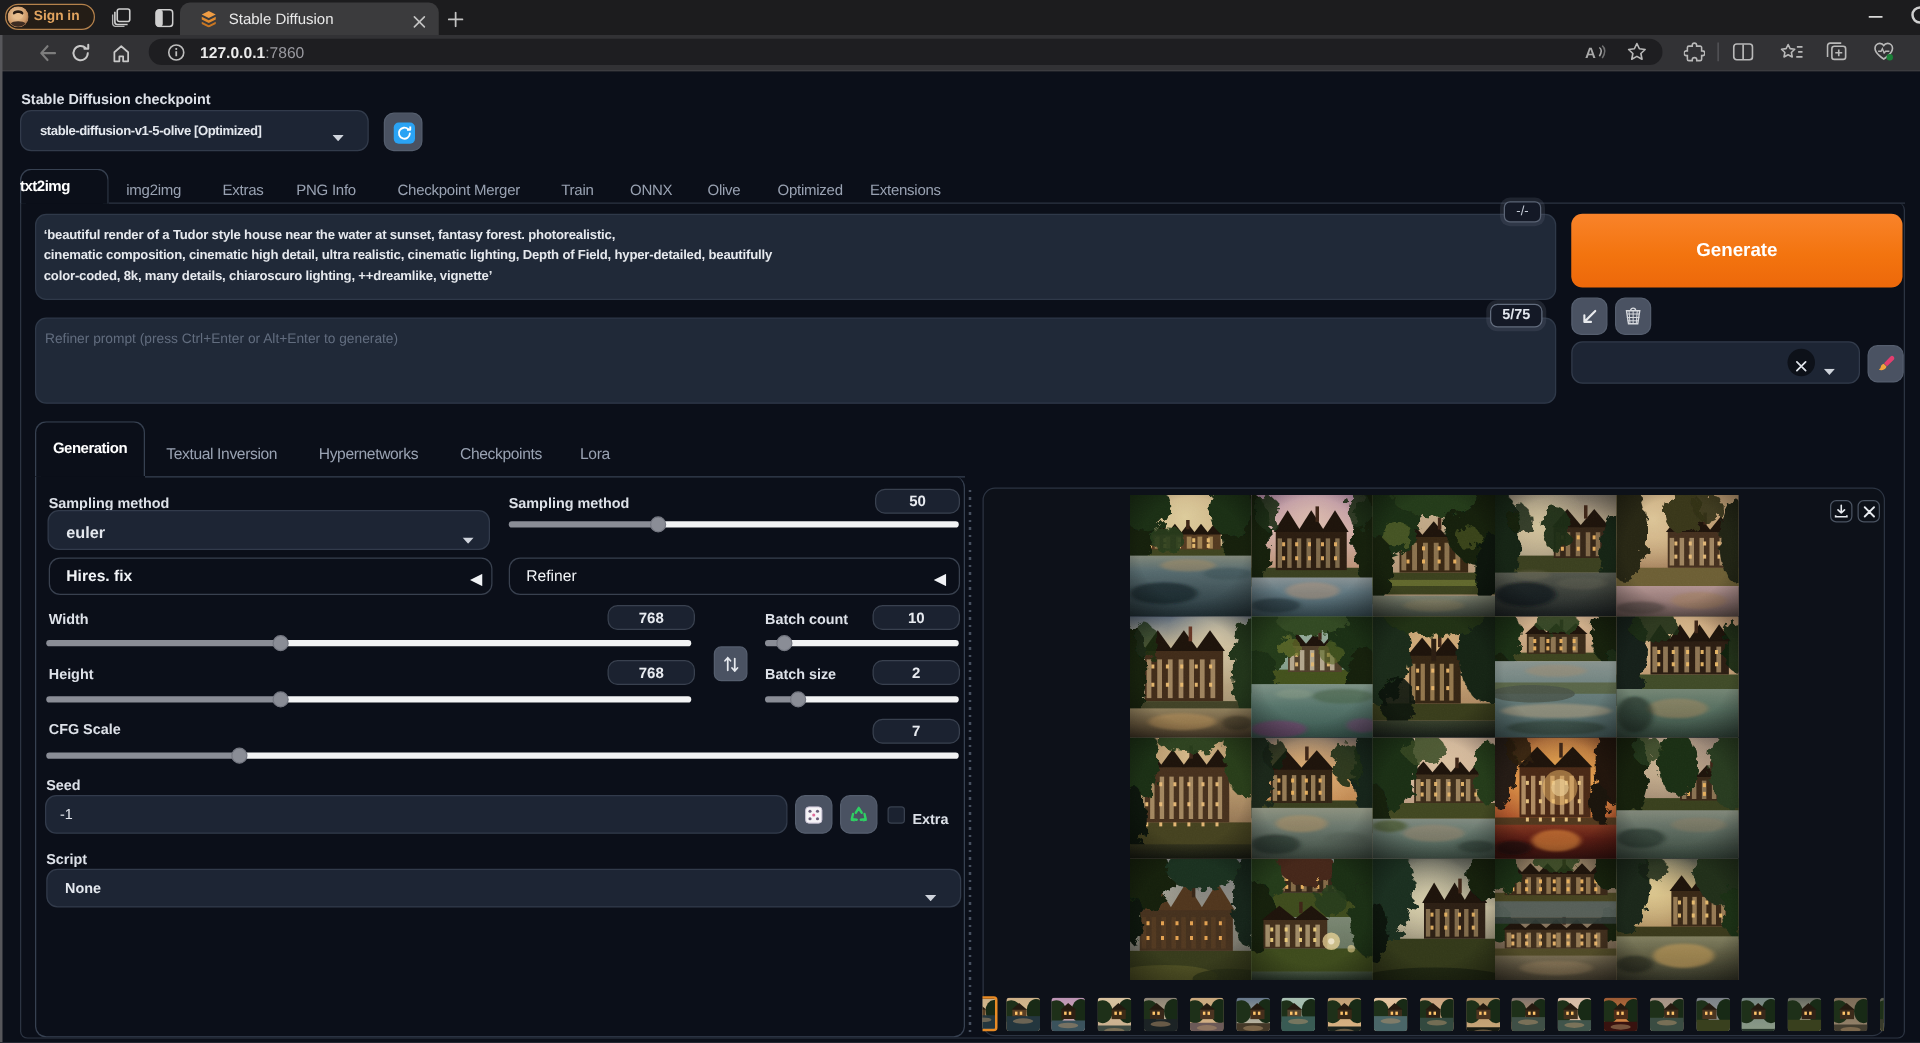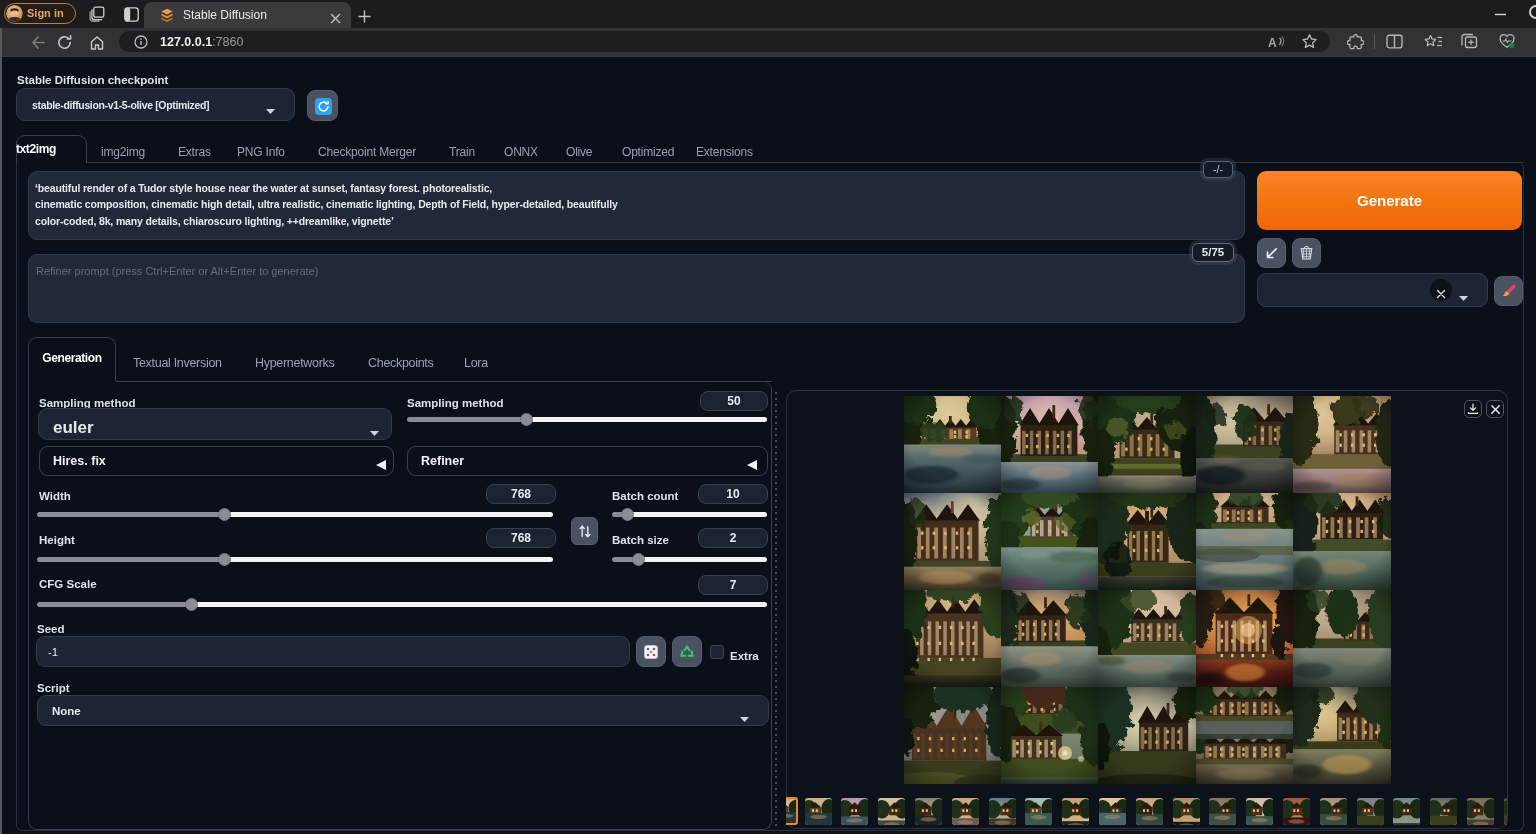--- a/index.html
+++ b/index.html
@@ -176,40 +176,40 @@
     <div style="position:absolute;left:133px;top:356px;color:#99a2b2;font-size:12.5px;letter-spacing:-0.3px">Textual Inversion</div>
     <div style="position:absolute;left:255px;top:356px;color:#99a2b2;font-size:12.5px;letter-spacing:-0.3px">Hypernetworks</div>
     <div style="position:absolute;left:368px;top:356px;color:#99a2b2;font-size:12.5px;letter-spacing:-0.3px">Checkpoints</div>
     <div style="position:absolute;left:464px;top:356px;color:#99a2b2;font-size:12.5px;letter-spacing:-0.3px">Lora</div>
     <div style="position:absolute;left:28px;top:381px;width:744px;height:449px;border:1px solid #374151;border-radius:0 9px 9px 9px;border-top:none"></div>
     <div style="position:absolute;left:116px;top:381px;width:656px;height:1px;background:#374151"></div>
     <div style="position:absolute;left:39px;top:393px;"><span class="lb">Sampling method</span></div>
     <div style="position:absolute;left:38px;top:408px;width:354px;height:32px">
       <div class="inp" style="width:100%;height:100%"></div>
     </div>
-    <div style="position:absolute;left:53px;top:418px;color:#e4e8ee;font-size:17px;font-weight:bold">euler</div>
+    <div style="position:absolute;left:53px;top:418px;color:#e4e8ee;font-size:13px;font-weight:bold">euler</div>
     <div style="position:absolute;left:370px;top:422px;width:9px;height:5px"><svg width="9" height="5" viewBox="0 0 9 5" xmlns="http://www.w3.org/2000/svg">
         <path d="M0 0h9L4.5 5z" fill="#cfd4dc"></path>
       </svg></div>
     <div style="position:absolute;left:407px;top:393px;"><span class="lb">Sampling method</span></div>
     <div style="position:absolute;left:700px;top:391px;width:68px;height:20px">
       <div class="numb" style="width:100%;height:100%;line-height:18px">50</div>
     </div>
     <div style="position:absolute;left:407px;top:417px;width:360px">
       <div class="trackL" style="left:0;top:0;width:120px"></div>
       <div class="track" style="left:118px;top:0;width:242px"></div>
       <div class="thumbc" style="left:113px;top:-4px"></div>
     </div>
     <div style="position:absolute;left:39px;top:446px;width:355px;height:30px;border:1px solid #39414f;border-radius:9px"></div>
     <div style="position:absolute;left:53px;top:454px;color:#f2f4f7;font-size:12.5px;font-weight:bold">Hires. fix</div>
     <div style="position:absolute;left:376px;top:456px;width:10px;height:10px"><svg width="10" height="10" viewBox="0 0 10 10" xmlns="http://www.w3.org/2000/svg">
         <path d="M10 0v10L0 5.0z" fill="#f0f2f5"></path>
       </svg></div>
     <div style="position:absolute;left:407px;top:446px;width:361px;height:30px;border:1px solid #39414f;border-radius:9px"></div>
-    <div style="position:absolute;left:421px;top:454px;color:#f2f4f7;font-size:12.5px;font-weight:bold">Refiner</div>
+    <div style="position:absolute;left:421px;top:454px;color:#f2f4f7;font-size:12.5px;font-weight:normal">Refiner</div>
     <div style="position:absolute;left:747px;top:456px;width:10px;height:10px"><svg width="10" height="10" viewBox="0 0 10 10" xmlns="http://www.w3.org/2000/svg">
         <path d="M10 0v10L0 5.0z" fill="#f0f2f5"></path>
       </svg></div>
     <div style="position:absolute;left:39px;top:486px;"><span class="lb">Width</span></div>
     <div style="position:absolute;left:486px;top:484px;width:70px;height:20px">
       <div class="numb" style="width:100%;height:100%;line-height:18px">768</div>
     </div>
     <div style="position:absolute;left:37px;top:512px;width:516px">
       <div class="trackL" style="left:0;top:0;width:187px"></div>
       <div class="track" style="left:185px;top:0;width:331px"></div>

